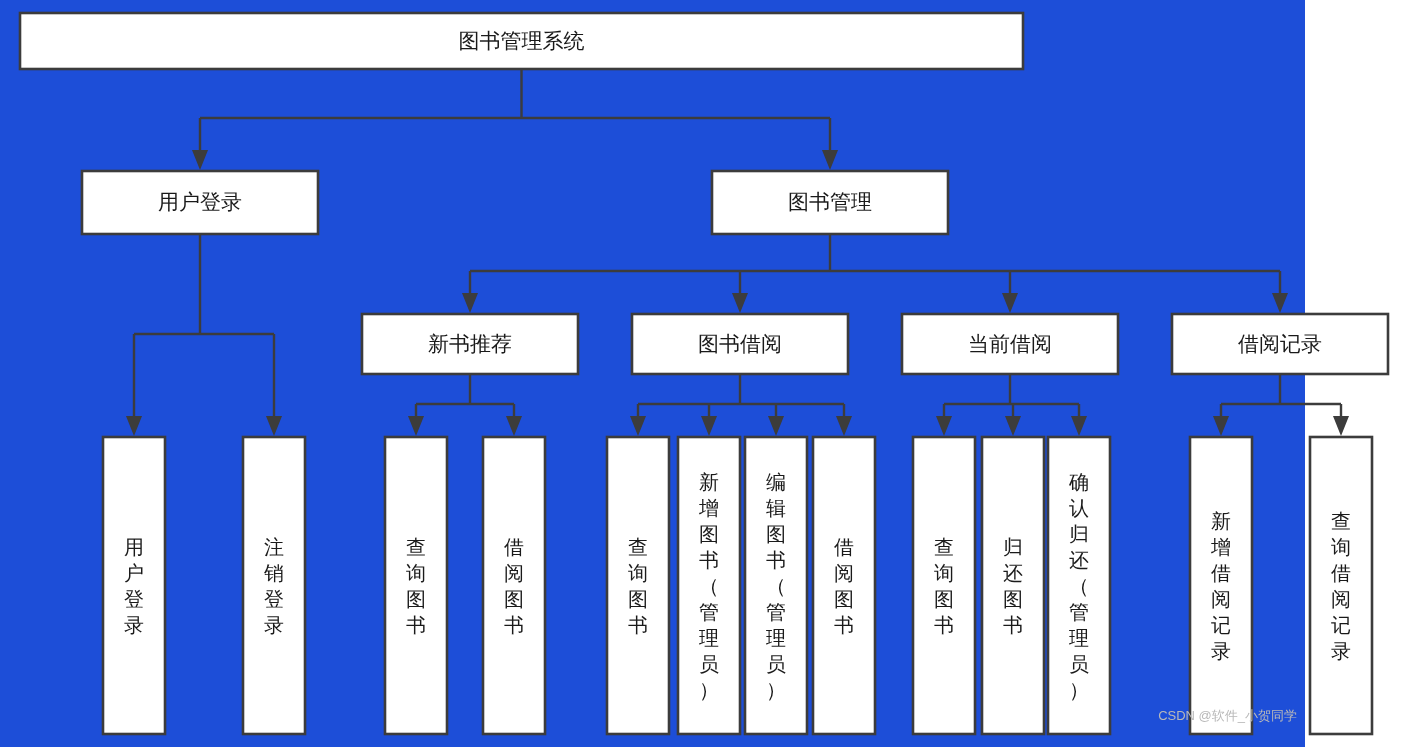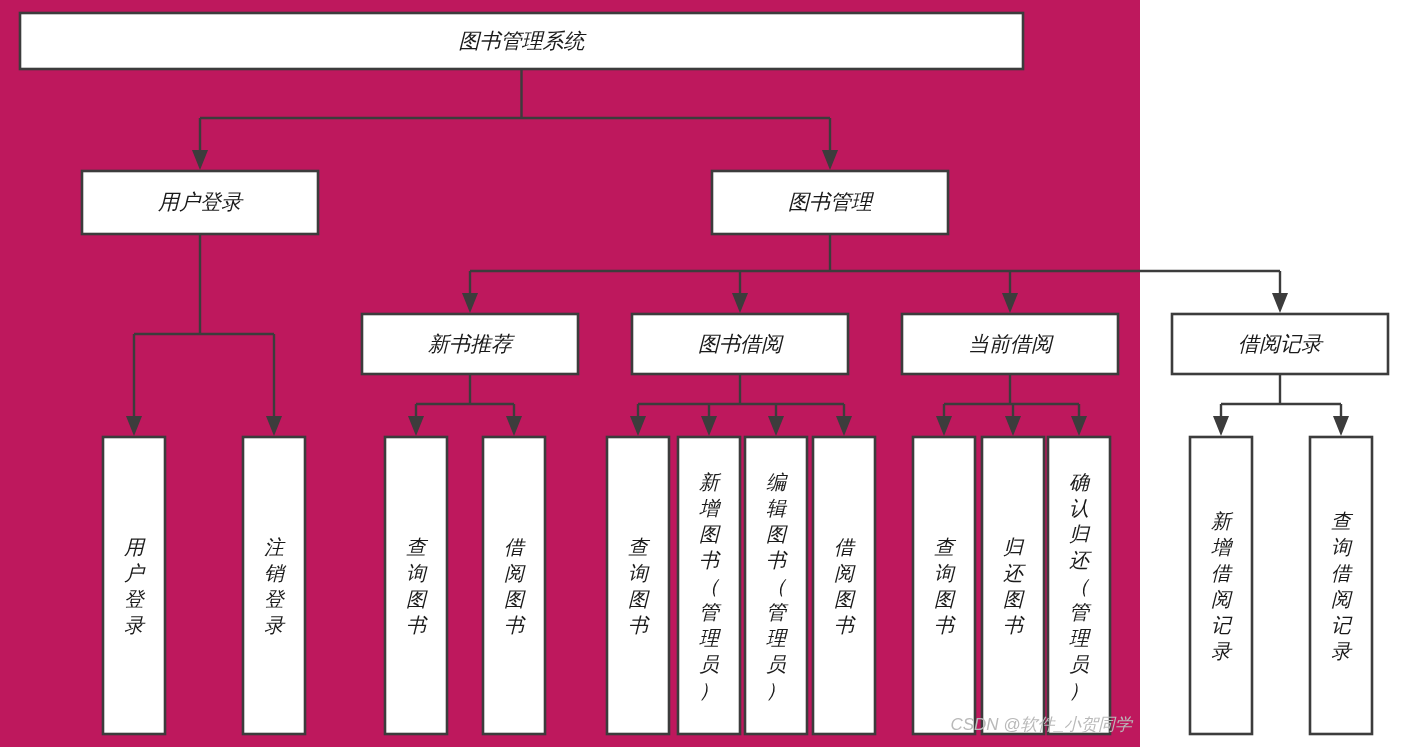--- a/index.html
+++ b/index.html
@@ -9,24 +9,23 @@
     background: #ffffff;
   }
   body {
     width: 1405px;
     height: 747px;
     font-family: "Liberation Sans", "DejaVu Sans", sans-serif;
     overflow: hidden;
   }
   #diagram-root {
     position: relative;
-    width: 1140px;
+    width: 1305px;
     height: 747px;
-    background: #be185d;
-    font-style: italic;
+    background: #1d4ed8;
   }
   svg#tree-svg {
     position: absolute;
     top: 0;
     left: 0;
     width: 1405px;
     height: 747px;
     display: block;
   }
   .node-box {
@@ -53,23 +52,23 @@
   }
   .node-label-vertical {
     fill: #1a1a1a;
     font-family: "Liberation Sans", "DejaVu Sans", sans-serif;
     font-size: 20px;
     text-anchor: middle;
   }
   .watermark-text {
     position: absolute;
     right: 8px;
-    bottom: 11px;
-    font-family: "Liberation Sans", "DejaVu Sans", sans-serif;
-    font-size: 17px;
+    bottom: 22px;
+    font-family: "Liberation Sans", "DejaVu Sans", sans-serif;
+    font-size: 13px;
     color: #b9b9b9;
     white-space: nowrap;
     user-select: none;
   }
 </style>
 </head>
 <body>
 
 <div id="diagram-root">
   <svg id="tree-svg" viewBox="0 0 1405 747">

